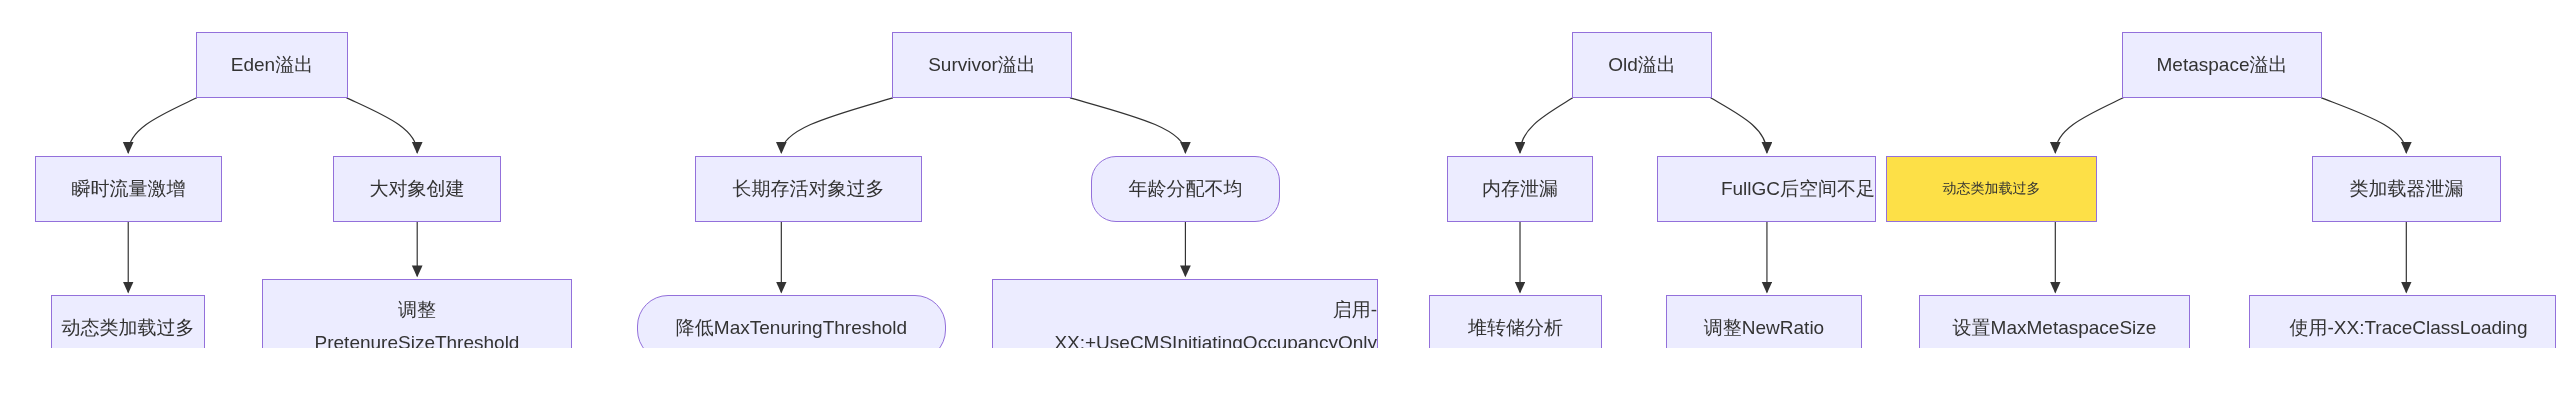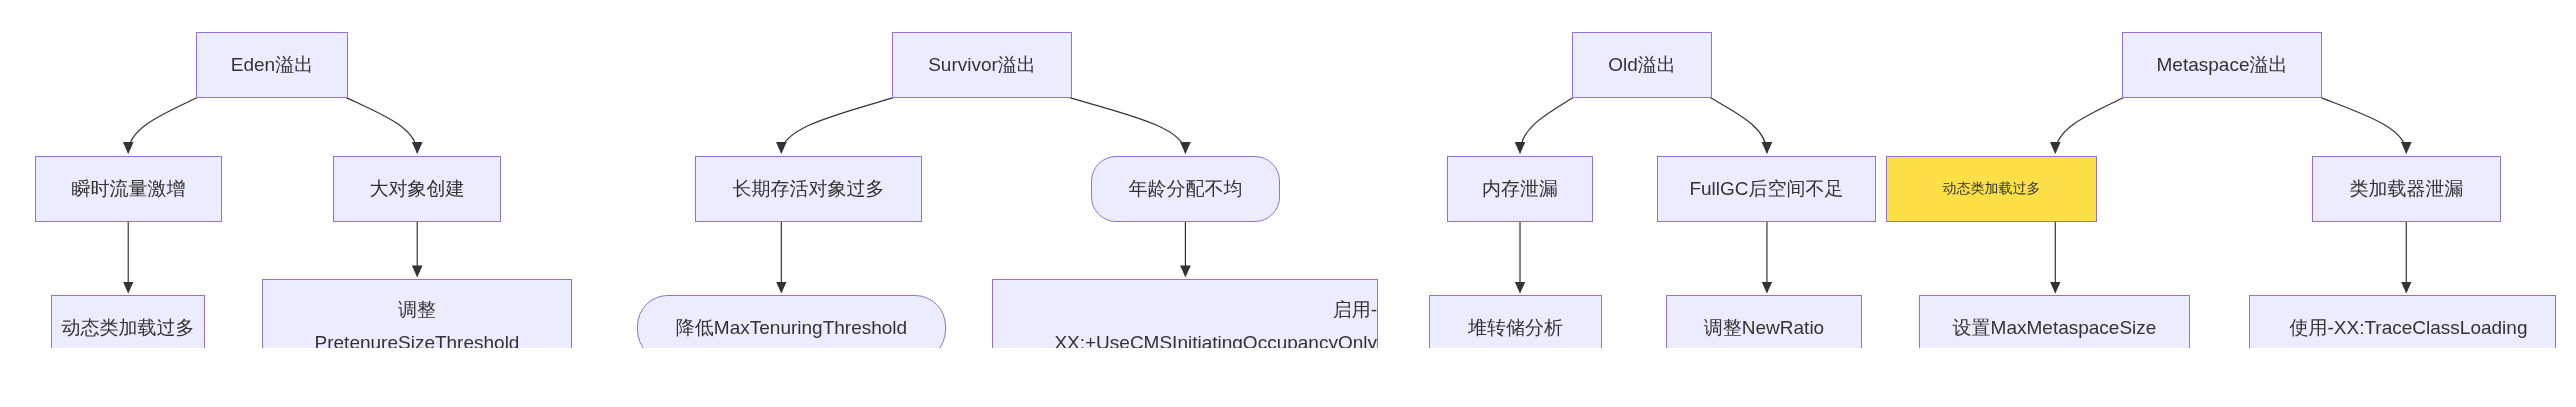--- a/index.html
+++ b/index.html
@@ -95,21 +95,21 @@
     <div class="node" style="left: 992px; top: 279px; width: 386px; height: 95px; background: rgb(236, 236, 255); border-color: rgb(147, 112, 219); color: rgb(51, 51, 51); font-size: 19px; align-items: flex-end;">
       <span class="node-line">启用-</span>
       <span class="node-line">XX:+UseCMSInitiatingOccupancyOnly</span>
     </div>
     <div class="node" style="left: 1572px; top: 32px; width: 140px; height: 66px; background: rgb(236, 236, 255); border-color: rgb(147, 112, 219); color: rgb(51, 51, 51); font-size: 19px;">
       <span class="node-line">Old溢出</span>
     </div>
     <div class="node" style="left: 1447px; top: 156px; width: 146px; height: 66px; background: rgb(236, 236, 255); border-color: rgb(147, 112, 219); color: rgb(51, 51, 51); font-size: 19px;">
       <span class="node-line">内存泄漏</span>
     </div>
-    <div class="node" style="left: 1657px; top: 156px; width: 219px; height: 66px; background: rgb(236, 236, 255); border-color: rgb(147, 112, 219); color: rgb(51, 51, 51); font-size: 19px;">
+    <div class="node" style="left: 1657px; top: 156px; width: 219px; height: 66px; background: rgb(236, 236, 255); border-color: rgb(147, 112, 219); color: rgb(51, 51, 51); font-size: 19px; align-items: flex-end;">
       <span class="node-line">FullGC后空间不足</span>
     </div>
     <div class="node" style="left: 1429px; top: 295px; width: 173px; height: 66px; background: rgb(236, 236, 255); border-color: rgb(147, 112, 219); color: rgb(51, 51, 51); font-size: 19px;">
       <span class="node-line">堆转储分析</span>
     </div>
     <div class="node" style="left: 1666px; top: 295px; width: 196px; height: 66px; background: rgb(236, 236, 255); border-color: rgb(147, 112, 219); color: rgb(51, 51, 51); font-size: 19px;">
       <span class="node-line">调整NewRatio</span>
     </div>
     <div class="node" style="left: 2122px; top: 32px; width: 200px; height: 66px; background: rgb(236, 236, 255); border-color: rgb(147, 112, 219); color: rgb(51, 51, 51); font-size: 19px;">
       <span class="node-line">Metaspace溢出</span>

